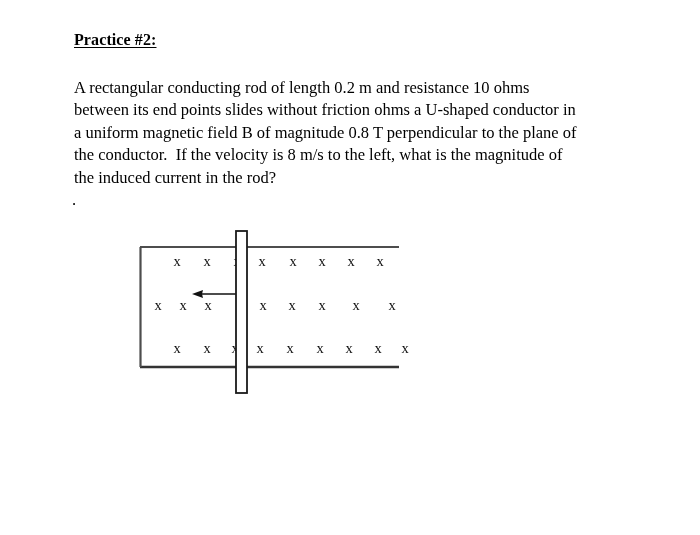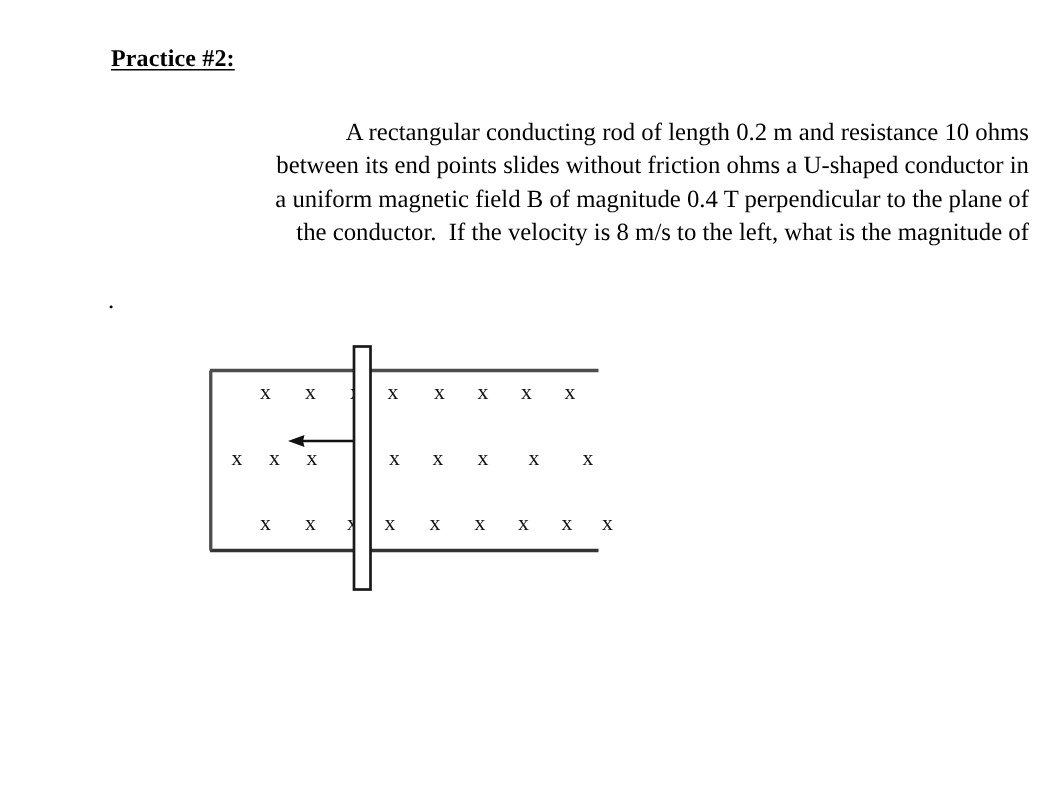--- a/index.html
+++ b/index.html
@@ -14,40 +14,39 @@
     color: #000000;
     overflow: hidden;
     position: relative;
   }
 
   #page {
     position: absolute;
     inset: 0;
     width: 700px;
     height: 535px;
-    text-align: right;
   }
 
   
   #heading {
     position: absolute;
     left: 74px;
     top: 31px;
     font-size: 16px;
     font-weight: bold;
     letter-spacing: 0.1px;
     text-decoration: underline;
     text-underline-offset: 2px;
     white-space: nowrap;
   }
 
   
   #problem-text {
     position: absolute;
-    left: 86px;
+    left: 74px;
     top: 77px;
     width: 600px;
     font-size: 16.5px;
     line-height: 22.4px;
   }
   #problem-text .ln {
     display: block;
     white-space: pre;
   }
 
@@ -82,22 +81,23 @@
 </head>
 <body>
 
 <div id="page">
 
   <div id="heading">Practice #2:</div>
 
   <div id="problem-text">
     <span class="ln">A rectangular conducting rod of length 0.2 m and resistance 10 ohms</span>
     <span class="ln">between its end points slides without friction ohms a U-shaped conductor in</span>
-    <span class="ln">a uniform magnetic field B of magnitude 0.4 T perpendicular to the plane of</span>
+    <span class="ln">a uniform magnetic field B of magnitude 0.8 T perpendicular to the plane of</span>
     <span class="ln">the conductor.  If the velocity is 8 m/s to the left, what is the magnitude of</span>
+    <span class="ln">the induced current in the rod?</span>
   </div>
 
   <div id="stray-dot">.</div>
 
   <div id="figure">
     <svg width="290" height="180" viewBox="0 0 290 180">
 
       <g>
         <line id="rail-top" x1="10" y1="25" x2="269" y2="25" stroke="#4d4d4d" stroke-width="2.2"></line>
         <line id="rail-bottom" x1="10" y1="145" x2="269" y2="145" stroke="#333333" stroke-width="2.4"></line>

